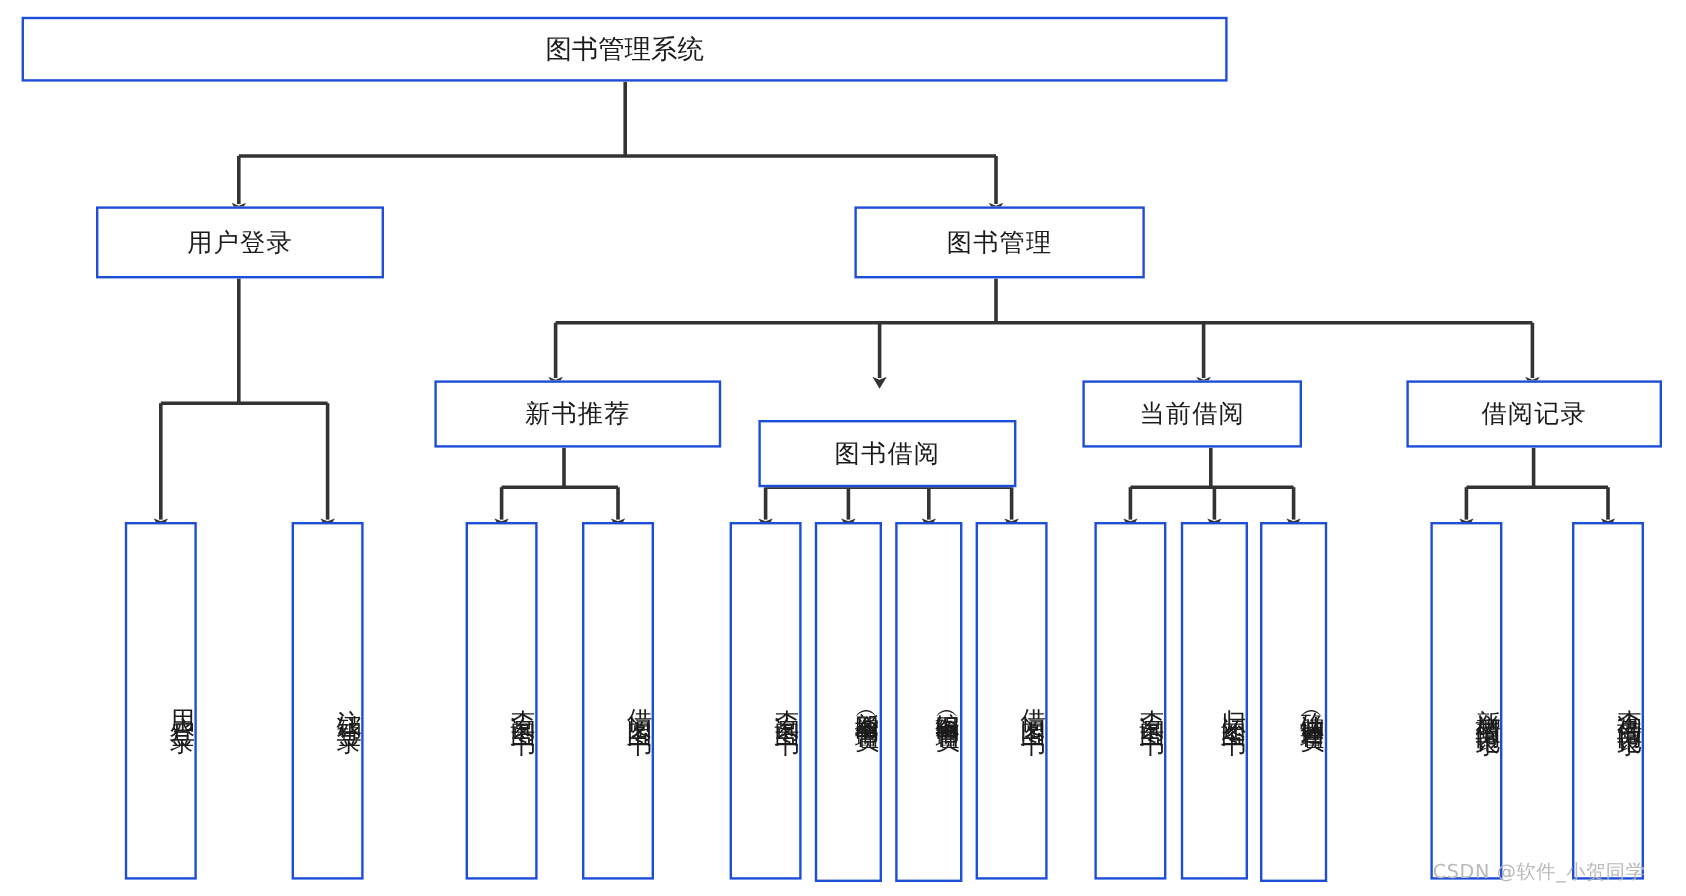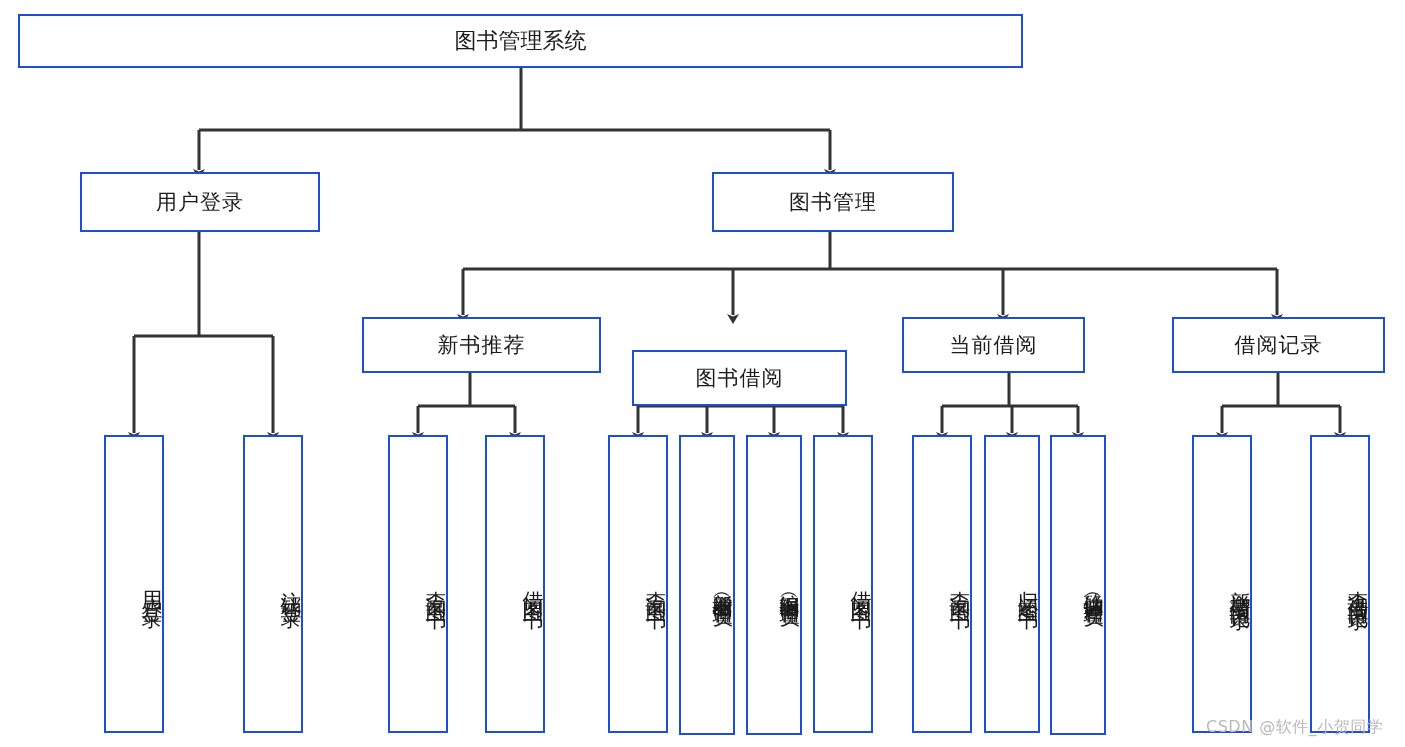--- a/index.html
+++ b/index.html
@@ -177,15 +177,15 @@
         <span class="vtext">确认归还（管理员）</span>
       </div>
       <div class="node v" style="left: 1192px; top: 435px; width: 60px; height: 298px; letter-spacing: 4px;">
         <span class="vtext">新增借阅记录</span>
       </div>
       <div class="node v" style="left: 1310px; top: 435px; width: 60px; height: 298px; letter-spacing: 4px;">
         <span class="vtext">查询借阅记录</span>
       </div>
     </div>
 
-  <div class="watermark" style="left:1194px; top:717px;padding-left:12px;">CSDN @软件_小贺同学</div>
+  <div class="watermark" style="left:1194px; top:717px;">CSDN @软件_小贺同学</div>
 
 </div>
 
 </body></html>

